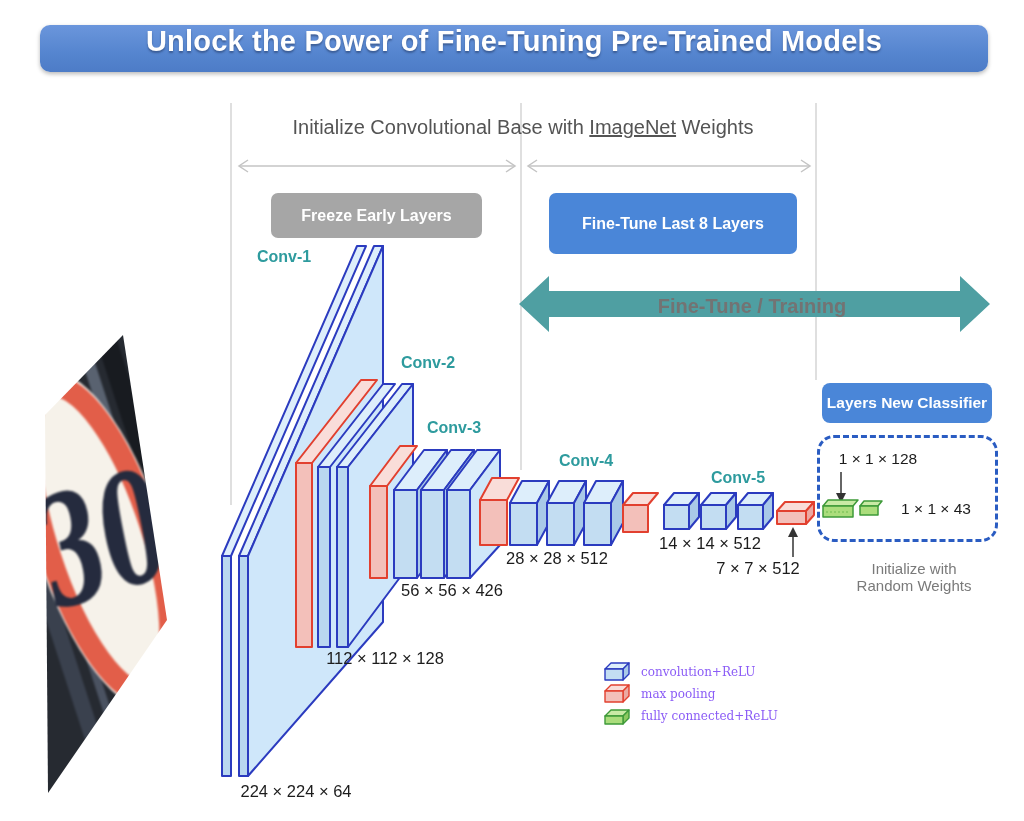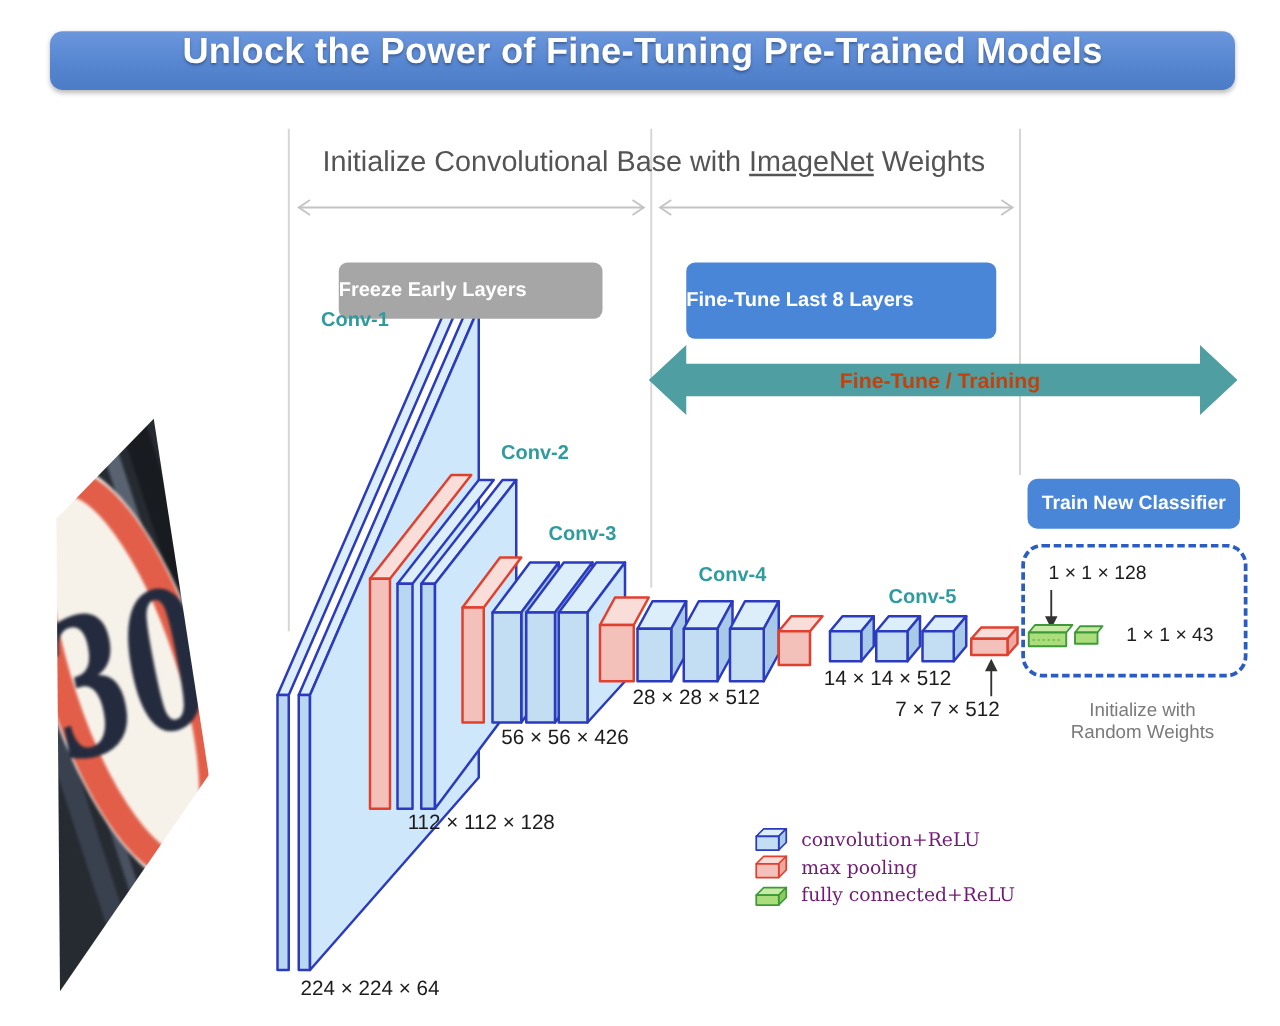--- a/index.html
+++ b/index.html
@@ -14,55 +14,55 @@
   .banner{
     left:40px;top:25px;width:948px;height:47px;border-radius:10px;
     background:linear-gradient(180deg,#6b96dc 0%,#5585cf 60%,#4d7cc7 100%);
     box-shadow:0 2px 4px rgba(0,0,0,.28);
     display:flex;align-items:flex-start;justify-content:center;
     color:#fff;font-size:29px;font-weight:700;letter-spacing:.2px;
     text-shadow:0 2px 2px rgba(30,50,90,.5);
   }
 
   
-  .caption{left:523px;top:116px;font-size:23px;color:#545454;text-align:right;}
+  .caption{left:523px;top:116px;font-size:20px;color:#545454;text-align:right;}
   .caption a{color:#545454;text-decoration:underline}
 
   
   .pill{
     border-radius:7px;color:#fff;font-weight:700;font-size:16px;
-    display:flex;align-items:center;justify-content:flex-start;margin-top:17px;
+    display:flex;align-items:center;justify-content:center;
   }
   .pill-freeze{left:271px;top:193px;width:211px;height:45px;background:#a6a6a6;}
   .pill-finetune{left:549px;top:193px;width:248px;height:61px;background:#4a86d8;}
   .btn-classifier{
     left:822px;top:383px;width:170px;height:40px;background:#4a86d8;
     border-radius:8px;color:#fff;font-weight:700;font-size:15.5px;
     display:flex;align-items:center;justify-content:center;
   }
 
-  .teal-arrow-label{left:752px;top:295px;color:#c2410c;font-weight:700;font-size:17px;}
+  .teal-arrow-label{left:752px;top:295px;color:#737373;font-weight:700;font-size:20px;}
 
   
   .dashed-box{
     left:817px;top:435px;width:175px;height:101px;
     border:3px dashed #2a5cc2;border-radius:17px;
   }
 
   .init-weights{left:914px;top:560px;text-align:center;color:#7a7a7a;font-size:15px;line-height:17px;}
   .init-weights span{display:block}
 
   
   .dims{font-family:Liberation Sans, sans-serif;font-size:16.5px;color:#1c1c1c;}
   .convname{color:#2e9b9e;font-weight:600;font-size:16px;}
 
   
   .legend{left:604px;top:661px;}
   .legend-row{display:flex;align-items:center;gap:9px;height:22px;}
-  .legend-label{font-family:"DejaVu Serif",serif;font-size:15px;color:#701a75;white-space:nowrap}
+  .legend-label{font-family:"DejaVu Serif",serif;font-size:12px;color:#8b5cf6;white-space:nowrap}
 
   
   .photo-wrap{
     left:10px;top:325px;width:180px;height:475px;
     clip-path:polygon(113px 10px,157px 295px,38px 468px,35px 90px);
   }
   .photo-wrap svg{filter:blur(1.3px) saturate(1.05);}
 
   svg{display:block}
   .netsvg{left:0;top:0}
@@ -213,33 +213,33 @@
 </div>
 <div class="abs pill pill-finetune">
   <span>Fine-Tune Last 8 Layers</span>
 </div>
 
 <div class="abs teal-arrow-label cx">
   <span>Fine-Tune / Training</span>
 </div>
 
 <div class="abs btn-classifier">
-  <span>Train New Classifier</span>
+  <span>Layers New Classifier</span>
 </div>
 
 <div class="abs dashed-box"></div>
 
 <div class="abs init-weights cx">
   <span>Initialize with</span>
   <span>Random Weights</span>
 </div>
 
 <div class="abs convname cx" style="left:284px;top:248px">Conv-1</div>
 <div class="abs convname cx" style="left:428px;top:354px">Conv-2</div>
-<div class="abs convname cx" style="left:466px;top:419px">Conv-3</div>
+<div class="abs convname cx" style="left:454px;top:419px">Conv-3</div>
 <div class="abs convname cx" style="left:586px;top:452px">Conv-4</div>
 <div class="abs convname cx" style="left:738px;top:469px">Conv-5</div>
 
 <div class="abs dims cx" style="left:296px;top:782px">224 × 224 × 64</div>
 <div class="abs dims cx" style="left:385px;top:649px">112 × 112 × 128</div>
 <div class="abs dims cx" style="left:452px;top:581px">56 × 56 × 426</div>
 <div class="abs dims cx" style="left:557px;top:549px">28 × 28 × 512</div>
 <div class="abs dims cx" style="left:710px;top:534px">14 × 14 × 512</div>
 <div class="abs dims cx" style="left:758px;top:559px">7 × 7 × 512</div>
 <div class="abs dims cx" style="left:878px;top:450px;font-size:15.5px">1 × 1 × 128</div>

